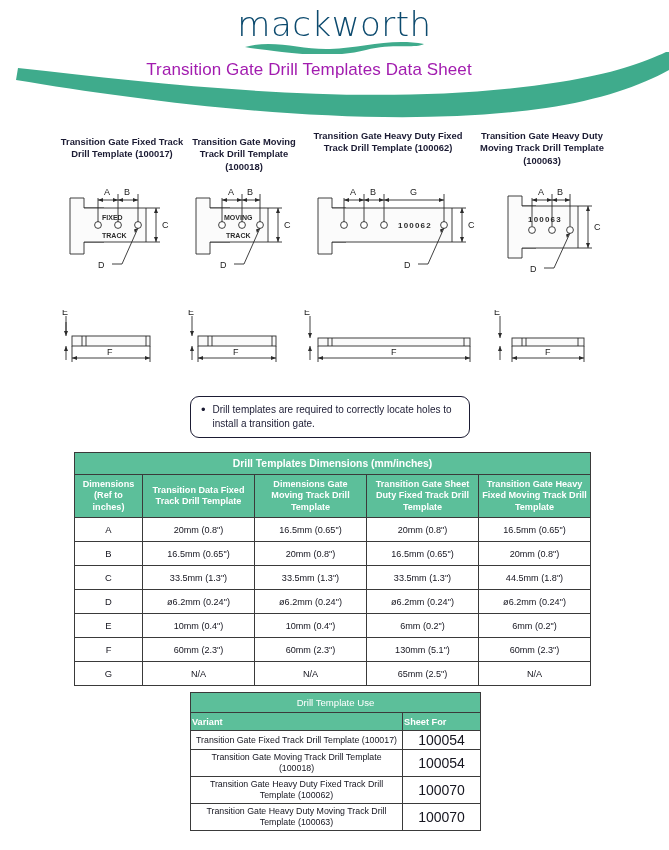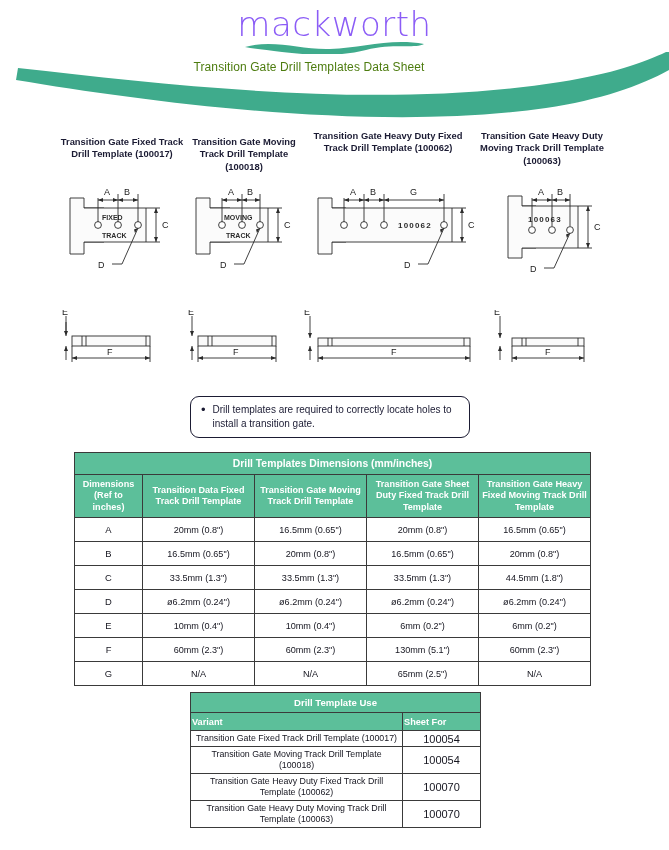--- a/index.html
+++ b/index.html
@@ -25,21 +25,21 @@
     top: 4px;
     left: 0;
     width: 669px;
     text-align: center;
   }
   .logo-text {
     font-family: "DejaVu Sans", sans-serif;
     font-size: 34px;
     font-weight: 300;
     letter-spacing: 0.5px;
-    color: #8b5cf6;
+    color: #0c4a6e;
     line-height: 40px;
   }
   .logo-swoosh {
     position: absolute;
     top: 38px;
     left: 0;
     width: 669px;
     height: 16px;
   }
   .title-band {
@@ -48,23 +48,23 @@
     left: 0;
     width: 669px;
     height: 66px;
   }
   .doc-title {
     position: absolute;
     top: 8px;
     left: 0;
     width: 618px;
     text-align: center;
-    font-size: 12px;
+    font-size: 17px;
     font-weight: 400;
-    color: #4d7c0f;
+    color: #a21caf;
     letter-spacing: 0.1px;
   }
 
   
   .drawing-area {
     position: relative;
     width: 669px;
     height: 270px;
   }
   .prod-captions {
@@ -167,42 +167,42 @@
   #use-table {
     position: absolute;
     left: 190px;
     top: 692px;
     width: 290px;
   }
   #use-table .tbl-title {
     background: #5cbf9a;
     color: #ffffff;
     font-size: 9.6px;
-    font-weight: 700;
+    font-weight: 400;
     text-align: center;
     height: 20px;
   }
   #use-table .colhead {
     background: #5cbf9a;
     color: #ffffff;
     font-size: 9.2px;
     font-weight: 600;
     text-align: left;
     height: 18px;
   }
   #use-table td.variant {
     font-size: 8.8px;
     line-height: 11px;
     text-align: center;
     padding: 2px 4px;
     color: #15151f;
     background: #fff;
   }
   #use-table td.usedfor {
-    font-size: 11px;
+    font-size: 14px;
     text-align: center;
     color: #15151f;
     background: #fff;
   }
 </style>
 </head>
 <body>
 
 <div class="header">
 
@@ -465,21 +465,21 @@
       <col style="width:112px">
       <col style="width:112px">
   </colgroup>
   <thead>
     <tr>
       <th class="tbl-title" colspan="5">Drill Templates Dimensions (mm/inches)</th>
     </tr>
     <tr>
       <th class="colhead">Dimensions (Ref to inches)</th>
       <th class="colhead">Transition Data Fixed Track Drill Template</th>
-      <th class="colhead">Transition Gate Moving Track Drill Template</th>
+      <th class="colhead">Dimensions Gate Moving Track Drill Template</th>
       <th class="colhead">Transition Gate Sheet Duty Fixed Track Drill Template</th>
       <th class="colhead">Transition Gate Heavy Fixed Moving Track Drill Template</th>
     </tr>
   </thead>
   <tbody>
     <tr>
       <td class="rowlabel">A</td>
       <td class="cell">20mm (0.8")</td>
       <td class="cell">16.5mm (0.65")</td>
       <td class="cell">20mm (0.8")</td>

